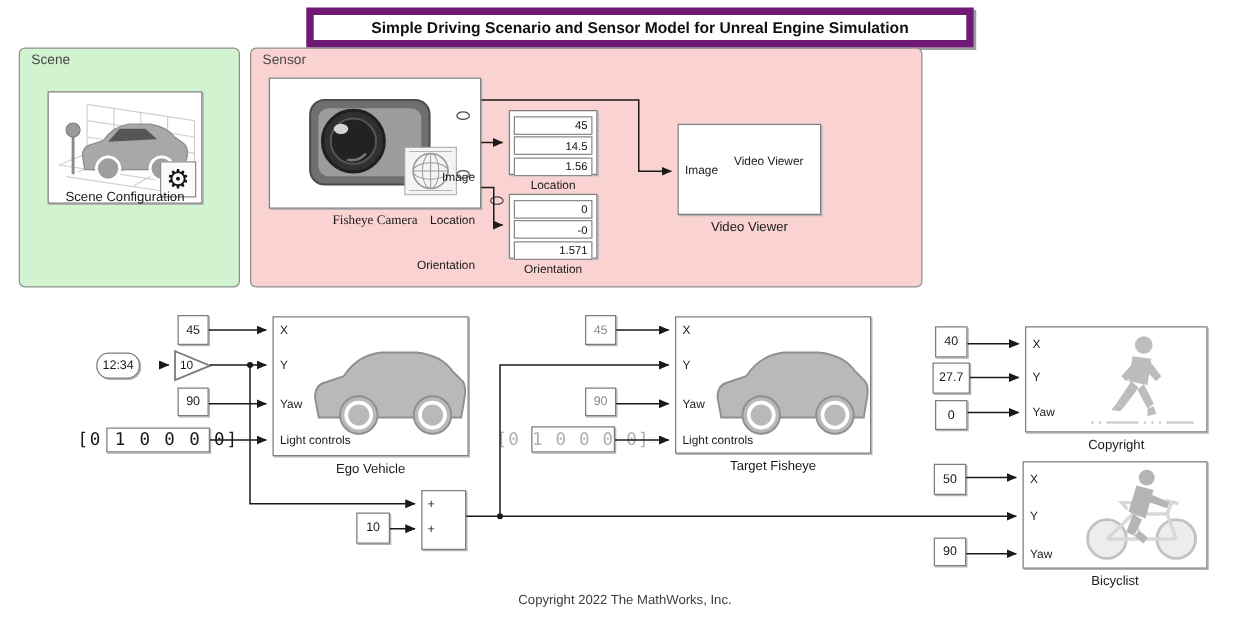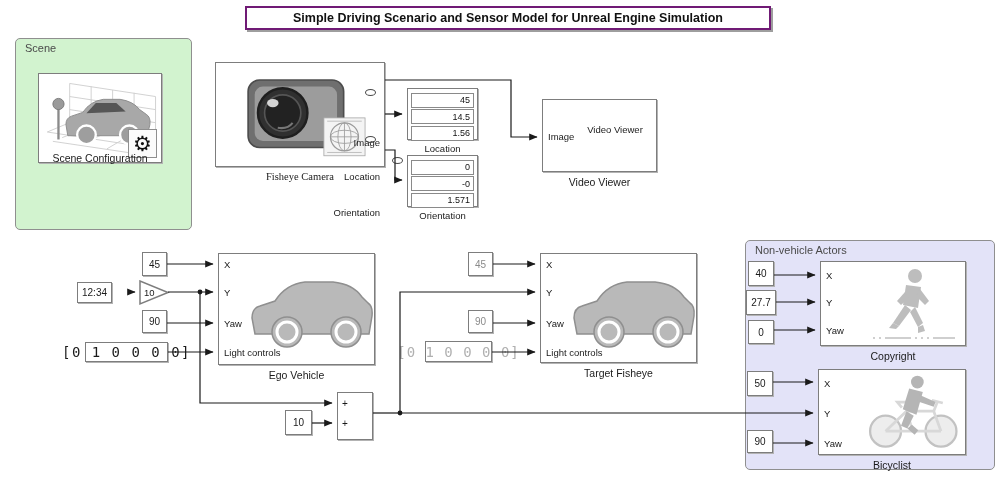--- a/index.html
+++ b/index.html
@@ -1,20 +1,20 @@
 <!DOCTYPE html>
 <html><head>
 <meta charset="utf-8">
 <style>
   html,body{margin:0;padding:0;background:#ffffff;font-family:"Liberation Sans",sans-serif;}
   .canvas{position:relative;width:1000px;height:500px;background:#ffffff;overflow:hidden;}
 
   
   .title-box{position:absolute;left:245px;top:6px;width:522px;height:20px;background:#fff;
-    border:2px solid #701a75;box-shadow:2px 2px 0 #9e9e9e;display:flex;align-items:center;justify-content:center;
+    border:6px solid #701a75;box-shadow:2px 2px 0 #9e9e9e;display:flex;align-items:center;justify-content:center;
     font-size:12.5px;font-weight:bold;color:#111;}
 
   
   .area{position:absolute;border:1px solid #8f8f8f;border-radius:5px;}
   .area-label{position:absolute;left:9px;top:3px;font-size:11px;color:#4a4a4a;}
   .scene-area{left:15px;top:38px;width:175px;height:190px;background:#d2f3cf;}
   .sensor-area{left:200px;top:38px;width:536px;height:190px;background:#fad2d2;}
   .vehicles-area{left:15px;top:240px;width:715px;height:228px;background:#e3e3f8;}
   .actors-area{left:745px;top:240px;width:248px;height:228px;background:#e3e3f8;}
 
@@ -69,20 +69,23 @@
       <circle cx="18" cy="30" r="6" fill="#9a9a9a" stroke="#777"></circle>
       <path d="M28,64 L26,52 Q26,45 32,43 L44,39 Q52,27 66,25 L84,25 Q98,27 105,36 L112,41 Q117,44 116,52 L113,64 Z" fill="#a8a8a8" stroke="#8a8a8a"></path>
       <path d="M48,40 L58,29 L80,29 L90,38 Z" fill="#565656"></path>
       <circle cx="48" cy="63" r="10" fill="#9e9e9e" stroke="#fff" stroke-width="2.5"></circle>
       <circle cx="94" cy="63" r="10" fill="#9e9e9e" stroke="#fff" stroke-width="2.5"></circle>
     </svg>
     <div class="gear-badge" style="right:4px;bottom:4px;">⚙</div>
   </div>
   <div class="blk-label" style="left:38px;top:152px;width:124px;">Scene Configuration</div>
 
+  <div class="area sensor-area">
+    <div class="area-label">Sensor</div>
+  </div>
 
   <div class="blk" style="left:215px;top:62px;width:170px;height:105px;">
     <svg class="icon-svg" style="left:14px;top:4px;" width="140" height="96" viewBox="0 0 170 105">
       <rect x="22" y="10" width="116" height="82" rx="14" fill="#6f6f6f" stroke="#4d4d4d" stroke-width="2"></rect>
       <rect x="30" y="18" width="100" height="66" rx="10" fill="#9c9c9c"></rect>
       <circle cx="64" cy="50" r="30" fill="#303030" stroke="#1f1f1f" stroke-width="3"></circle>
       <circle cx="64" cy="50" r="22" fill="#222" stroke="#555" stroke-width="2"></circle>
       <ellipse cx="52" cy="38" rx="7" ry="5" fill="#e8e8e8" opacity="0.9"></ellipse>
       <path d="M76,62 Q70,70 58,68" stroke="#777" stroke-width="2.5" fill="none"></path>
       <g>
@@ -121,21 +124,21 @@
   <div class="blk-label" style="left:407px;top:210px;width:71px;font-size:9.5px;">Orientation</div>
 
   <div class="blk" style="left:542px;top:99px;width:115px;height:73px;">
     <div class="port l" style="top:31px;">Image</div>
     <div style="position:absolute;left:40px;top:24px;width:64px;text-align:center;font-size:9.5px;color:#1a1a1a;line-height:12px;">Video Viewer</div>
   </div>
   <div class="blk-label" style="left:542px;top:176px;width:115px;">Video Viewer</div>
 
 
   <div class="blk const" style="left:142px;top:252px;width:25px;height:24px;">45</div>
-  <div class="blk const" style="left:77px;top:282px;width:35px;height:21px;">12:34</div>
+  <div class="blk const" style="left:77px;top:282px;width:35px;height:21px;border-radius:10px;">12:34</div>
   <svg class="icon-svg" style="left:139px;top:280px;z-index:10;" width="31" height="26" viewBox="0 0 31 26">
     <polygon points="1,1 1,24 29,12.5" fill="#ffffff" stroke="#7d7d7d" stroke-width="1.5"></polygon>
   </svg>
   <div class="gain-text" style="left:144px;top:287px;z-index:11;">10</div>
   <div class="blk const" style="left:142px;top:310px;width:25px;height:23px;">90</div>
   <div class="blk const vec" style="left:85px;top:342px;width:83px;height:20px;">[0 1 0 0 0 0]</div>
 
   <div class="blk" style="left:218px;top:253px;width:157px;height:112px;">
     <div class="port l" style="top:5px;">X</div>
     <div class="port l" style="top:33px;">Y</div>
@@ -169,23 +172,20 @@
     </svg>
   </div>
   <div class="blk-label" style="left:540px;top:367px;width:157px;">Target Fisheye</div>
 
   <div class="blk const" style="left:285px;top:410px;width:27px;height:25px;">10</div>
   <div class="blk" style="left:337px;top:392px;width:36px;height:48px;">
     <div class="sum-sign" style="left:4px;top:6px;">+</div>
     <div class="sum-sign" style="left:4px;top:26px;">+</div>
   </div>
 
-  <div class="area actors-area">
-    <div class="area-label">Non-vehicle Actors</div>
-  </div>
 
   <div class="blk const" style="left:748px;top:261px;width:26px;height:25px;">40</div>
   <div class="blk const" style="left:746px;top:290px;width:30px;height:25px;text-align:right;">27.7</div>
   <div class="blk const" style="left:748px;top:320px;width:26px;height:24px;">0</div>
 
   <div class="blk" style="left:820px;top:261px;width:146px;height:85px;">
     <div class="port l" style="top:8px;">X</div>
     <div class="port l" style="top:35px;">Y</div>
     <div class="port l" style="top:63px;">Yaw</div>
     <svg class="icon-svg" style="left:48px;top:5px;" width="90" height="74" viewBox="0 0 90 74">
@@ -223,20 +223,21 @@
         <circle cx="62" cy="8" r="7"></circle>
         <path d="M53,15 L68,19 L61,44 L46,38 Z"></path>
         <path d="M64,22 L82,30 L80,35 L62,29 Z"></path>
         <path d="M50,40 L44,56 L51,59 L58,45 Z"></path>
         <path d="M51,59 L59,66 L63,61 L56,55 Z"></path>
       </g>
     </svg>
   </div>
   <div class="blk-label" style="left:818px;top:459px;width:148px;">Bicyclist</div>
 
+  <div class="footer">Copyright 2022 The MathWorks, Inc.</div>
 
   <svg class="wires" width="1000" height="500">
     <defs>
       <marker id="arr" markerWidth="8" markerHeight="7" refX="6.5" refY="3" orient="auto">
         <path d="M0,0 L7,3 L0,6 Z" fill="#1a1a1a"></path>
       </marker>
     </defs>
     <g stroke="#1a1a1a" stroke-width="1.2" fill="none">
       <polyline points="385,80 511,80 511,137 537,137" marker-end="url(#arr)"></polyline>
       <polyline points="385,114 402,114" marker-end="url(#arr)"></polyline>

